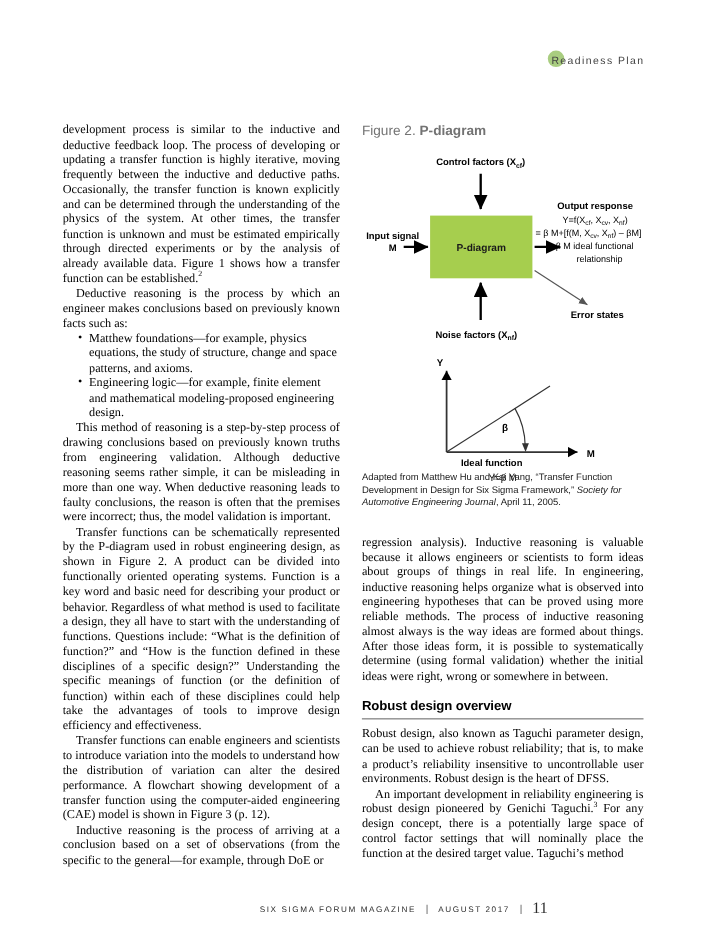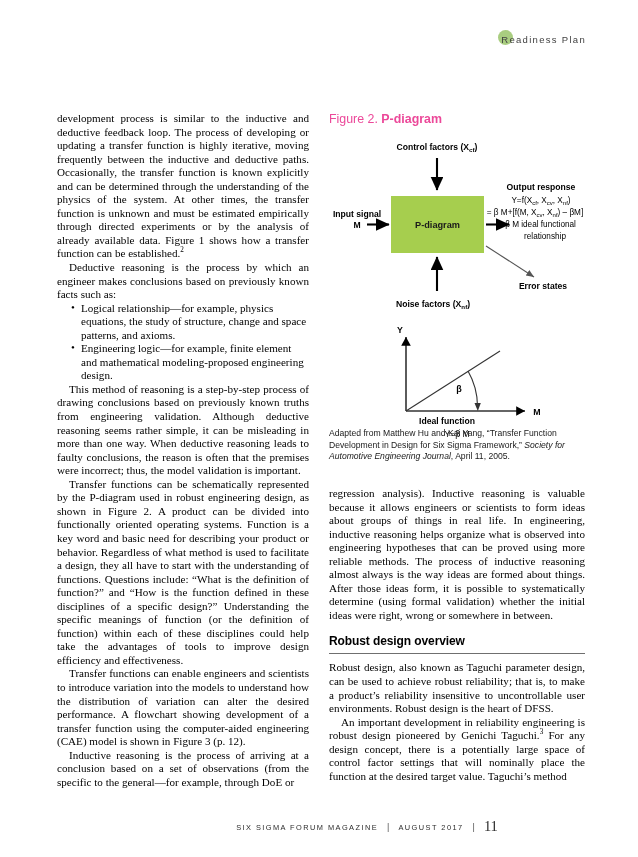--- a/index.html
+++ b/index.html
@@ -12,21 +12,21 @@
     height: 857px;
     position: relative;
     font-family: "Liberation Serif", "DejaVu Serif", serif;
     color: #000;
     overflow: hidden;
   }
 
   
   .running-head {
     position: absolute;
-    top: 28px;
+    top: 44px;
     right: 52px;
     display: flex;
     align-items: center;
     height: 22px;
   }
   .rh-dot {
     position: absolute;
     left: -3px;
     top: 2px;
     width: 15px;
@@ -106,21 +106,21 @@
   .figure {
     position: absolute;
     left: 329px;
     top: 112px;
     width: 256px;
     height: 360px;
   }
   .fig-title {
     font-family: "Liberation Sans", sans-serif;
     font-size: 12.4px;
-    color: #ec4899;
+    color: #737373;
   }
   .fig-title .lbl { font-weight: normal; }
   .fig-title .nm  { font-weight: bold; }
 
   .fig-canvas {
     position: absolute;
     left: 0;
     top: 22px;
     width: 256px;
     height: 290px;
@@ -179,21 +179,21 @@
   <span class="rh-text">Readiness Plan</span>
 </div>
 
 <div class="col col-left">
 
   <p class="noindent"><span>development process is similar to the inductive and deductive feedback loop. The process of developing or updating a transfer function is highly iterative, moving frequently between the inductive and deductive paths. Occasionally, the transfer function is known explicitly and can be determined through the understanding of the physics of the system. At other times, the transfer function is unknown and must be estimated empirically through directed experiments or by the analysis of already available data. Figure 1 shows how a transfer function can be established.</span><sup>2</sup></p>
 
   <p>Deductive reasoning is the process by which an engineer makes conclusions based on previously known facts such as:</p>
 
   <ul class="bullets">
-    <li>Logical relationship—for example, physics equations, the study of structure, change and space patterns, and axioms.</li>
+    <li>Matthew foundations—for example, physics equations, the study of structure, change and space patterns, and axioms.</li>
     <li>Engineering logic—for example, finite element and mathematical modeling-proposed engineering design.</li>
   </ul>
 
   <p>This method of reasoning is a step-by-step process of drawing conclusions based on previously known truths from engineering validation. Although deductive reasoning seems rather simple, it can be misleading in more than one way. When deductive reasoning leads to faulty conclusions, the reason is often that the premises were incorrect; thus, the model validation is important.</p>
   <p>Transfer functions can be schematically represented by the P-diagram used in robust engineering design, as shown in Figure 2. A product can be divided into functionally oriented operating systems. Function is a key word and basic need for describing your product or behavior. Regardless of what method is used to facilitate a design, they all have to start with the understanding of functions. Questions include: “What is the definition of function?” and “How is the function defined in these disciplines of a specific design?” Understanding the specific meanings of function (or the definition of function) within each of these disciplines could help take the advantages of tools to improve design efficiency and effectiveness.</p>
   <p>Transfer functions can enable engineers and scientists to introduce variation into the models to understand how the distribution of variation can alter the desired performance. A flowchart showing development of a transfer function using the computer-aided engineering (CAE) model is shown in Figure 3 (p. 12).</p>
   <p>Inductive reasoning is the process of arriving at a conclusion based on a set of observations (from the specific to the general—for example, through DoE or</p>
 </div>
 
 <div class="figure">

